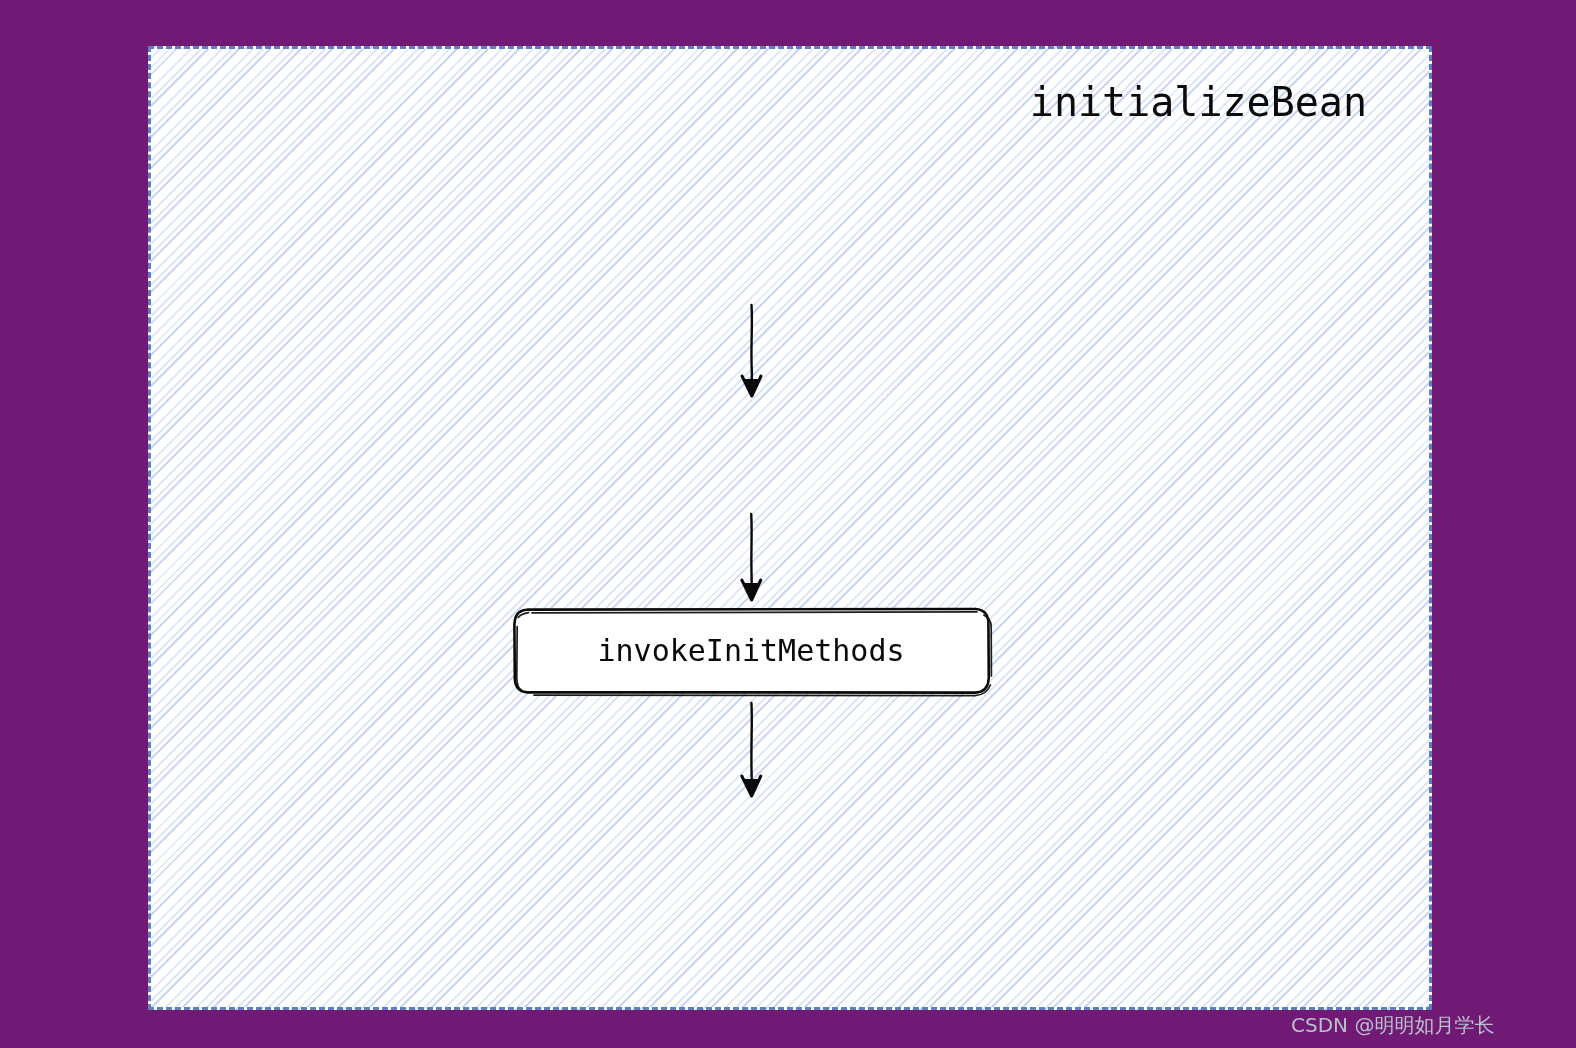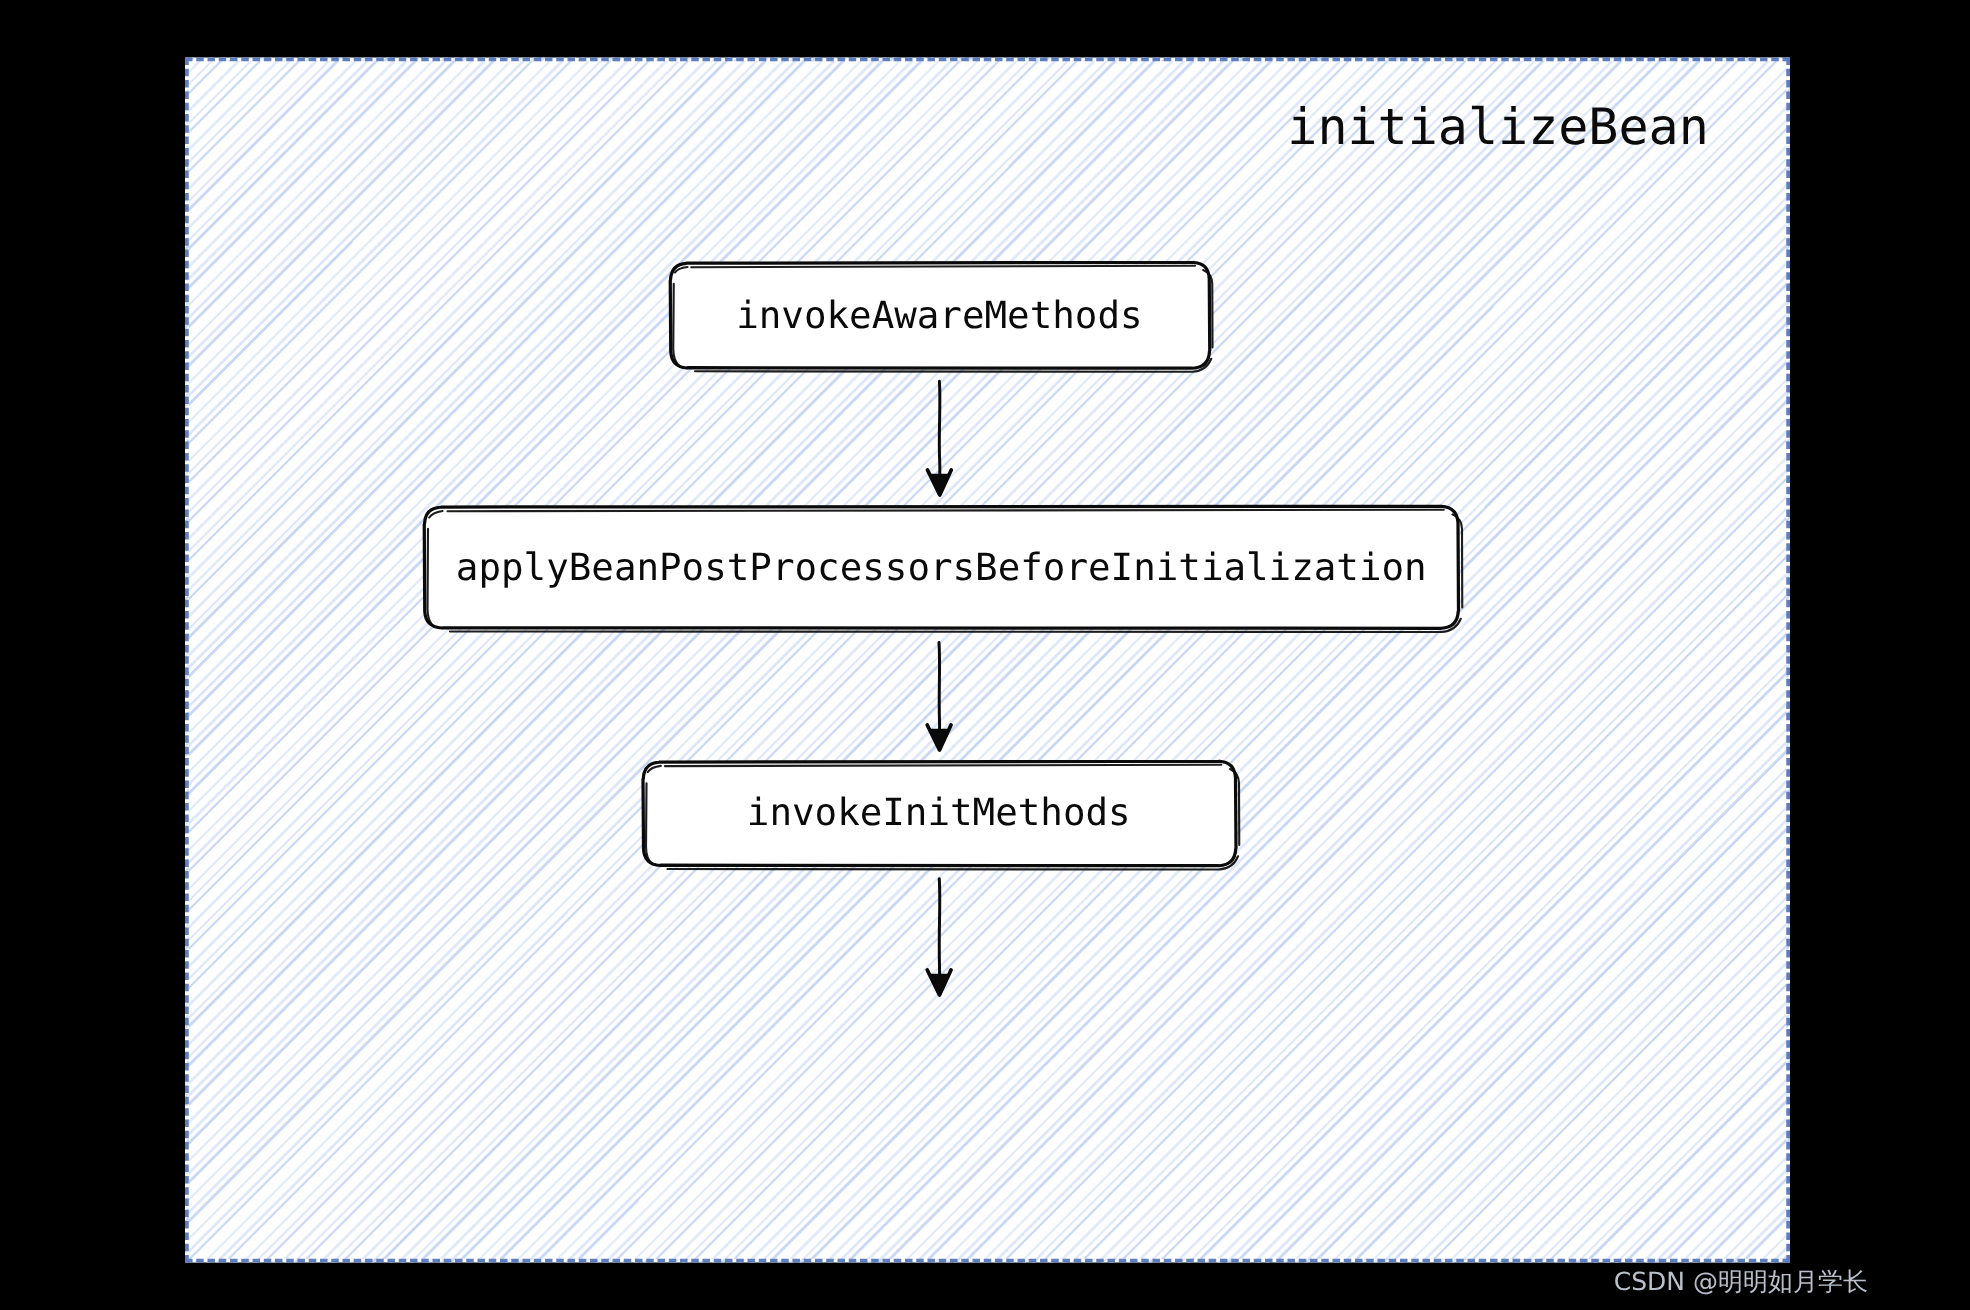--- a/index.html
+++ b/index.html
@@ -4,21 +4,21 @@
 <style>
   html, body {
     margin: 0;
     padding: 0;
     background: #ffffff;
   }
   #canvas {
     position: relative;
     width: 1576px;
     height: 1048px;
-    background: #000000;
+    background: #701a75;
     overflow: hidden;
     font-family: "DejaVu Sans Mono", "Liberation Mono", monospace;
   }
 
   
   #cluster {
     position: absolute;
     left: 148px;
     top: 46px;
     width: 1284px;
@@ -133,37 +133,21 @@
         <path d="M 592.8 534 L 600.8 550 L 608.4 534" fill="#0a0a0a" stroke="#0a0a0a" stroke-width="1.6" stroke-linejoin="round"></path>
       </g>
 
       <g>
         <path d="M 600.4 654 C 601.6 673, 599.8 695, 600.6 724 C 600.9 733, 600.2 739, 600.4 745" fill="none" stroke="#0a0a0a" stroke-width="2.4" stroke-linecap="round"></path>
         <path d="M 590.8 727 L 600.6 747 L 609.8 727" fill="none" stroke="#0a0a0a" stroke-width="3" stroke-linecap="round" stroke-linejoin="round"></path>
         <path d="M 592.8 730 L 600.8 746 L 608.4 730" fill="#0a0a0a" stroke="#0a0a0a" stroke-width="1.6" stroke-linejoin="round"></path>
       </g>
     </svg>
 
-    <div class="node" id="node-1">
-      <svg viewBox="0 0 443 106" width="443" height="106" xmlns="http://www.w3.org/2000/svg">
-        <path d="M 18 12 Q 8 13 7 26 L 6.5 82 Q 7 95 20 95.5 L 424 96 Q 436 95 436.5 82 L 437 25 Q 436 13 423 12.5 Z" fill="#ffffff" stroke="none"></path>
-        <path d="M 19 11.5 L 424.5 11 M 425 11 Q 437 11.8 437.4 24 L 437.8 81.5 M 437.6 82 Q 437 95 424 95.6 L 20 95.2 M 19.5 95.4 Q 7.2 94.6 6.6 82 L 6.2 25.5 M 6.4 25 Q 7 12.4 19 11.7" fill="none" stroke="#0a0a0a" stroke-width="2.6" stroke-linecap="round" stroke-linejoin="round"></path>
-        <path d="M 23 14.8 L 426 13.6 M 432.5 17 Q 439.6 20 439.8 28 L 440 79 M 439 88 Q 435 97.8 424 98.4 L 26 98 M 14 94 Q 8.6 90 8.6 80 L 9 28 M 10 19 Q 12 15.6 20 14.6" fill="none" stroke="#0a0a0a" stroke-width="1.7" stroke-linecap="round" stroke-linejoin="round" opacity="0.92"></path>
-      </svg>
-      <div class="node-label">invokeAwareMethods</div>
-    </div>
 
-    <div class="node" id="node-2">
-      <svg viewBox="0 0 840 120" width="840" height="120" xmlns="http://www.w3.org/2000/svg">
-        <path d="M 20 12 Q 8 13 7 26 L 6.5 95 Q 7 108 20 108.5 L 820 109 Q 832 108 832.5 95 L 833 25 Q 832 13 819 12.5 Z" fill="#ffffff" stroke="none"></path>
-        <path d="M 20 11.6 L 819.5 11 M 820 11 Q 832.8 11.8 833.4 24.5 L 833.8 94.5 M 833.6 95 Q 833 108 820 108.6 L 21 108.2 M 20.5 108.4 Q 7.4 107.6 6.8 95 L 6.4 25.5 M 6.6 25 Q 7.2 12.4 19.6 11.8" fill="none" stroke="#0a0a0a" stroke-width="2.6" stroke-linecap="round" stroke-linejoin="round"></path>
-        <path d="M 25 15 L 822 13.8 M 829 17.5 Q 836.4 20.8 836.6 29 L 836.8 92 M 835.6 101 Q 831.5 111 820 111.6 L 27 111.2 M 14 107 Q 9 103 9 93 L 9.4 29 M 10.4 20 Q 13 16 21 14.8" fill="none" stroke="#0a0a0a" stroke-width="1.7" stroke-linecap="round" stroke-linejoin="round" opacity="0.92"></path>
-      </svg>
-      <div class="node-label">applyBeanPostProcessorsBeforeInitialization</div>
-    </div>
 
     <div class="node" id="node-3">
       <svg viewBox="0 0 486 105" width="486" height="105" xmlns="http://www.w3.org/2000/svg">
         <path d="M 19 12 Q 8 13 7 26 L 6.5 81 Q 7 94 20 94.5 L 467 95 Q 479 94 479.5 81 L 480 25 Q 479 13 466 12.5 Z" fill="#ffffff" stroke="none"></path>
         <path d="M 19.5 11.6 L 467 11 M 467.5 11 Q 479.8 11.8 480.4 24.4 L 480.8 80.5 M 480.6 81 Q 480 94 467 94.6 L 20.5 94.2 M 20 94.4 Q 7.4 93.6 6.8 81 L 6.4 25.5 M 6.6 25 Q 7.2 12.4 19.2 11.8" fill="none" stroke="#0a0a0a" stroke-width="2.6" stroke-linecap="round" stroke-linejoin="round"></path>
         <path d="M 24 14.9 L 469 13.8 M 476 17.2 Q 483 20.4 483.2 28.5 L 483.4 78 M 482.4 87 Q 478.4 97 467 97.6 L 26 97.2 M 14 93.2 Q 8.8 89.4 8.8 79.4 L 9.2 28.6 M 10.2 19.6 Q 12.8 15.8 20.6 14.7" fill="none" stroke="#0a0a0a" stroke-width="1.7" stroke-linecap="round" stroke-linejoin="round" opacity="0.92"></path>
       </svg>
       <div class="node-label">invokeInitMethods</div>
     </div>
 

